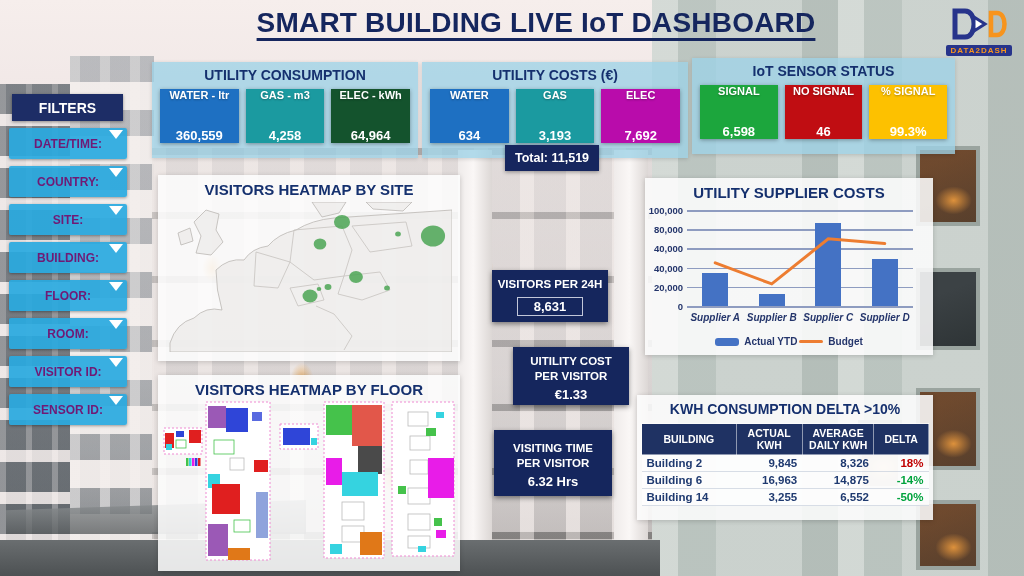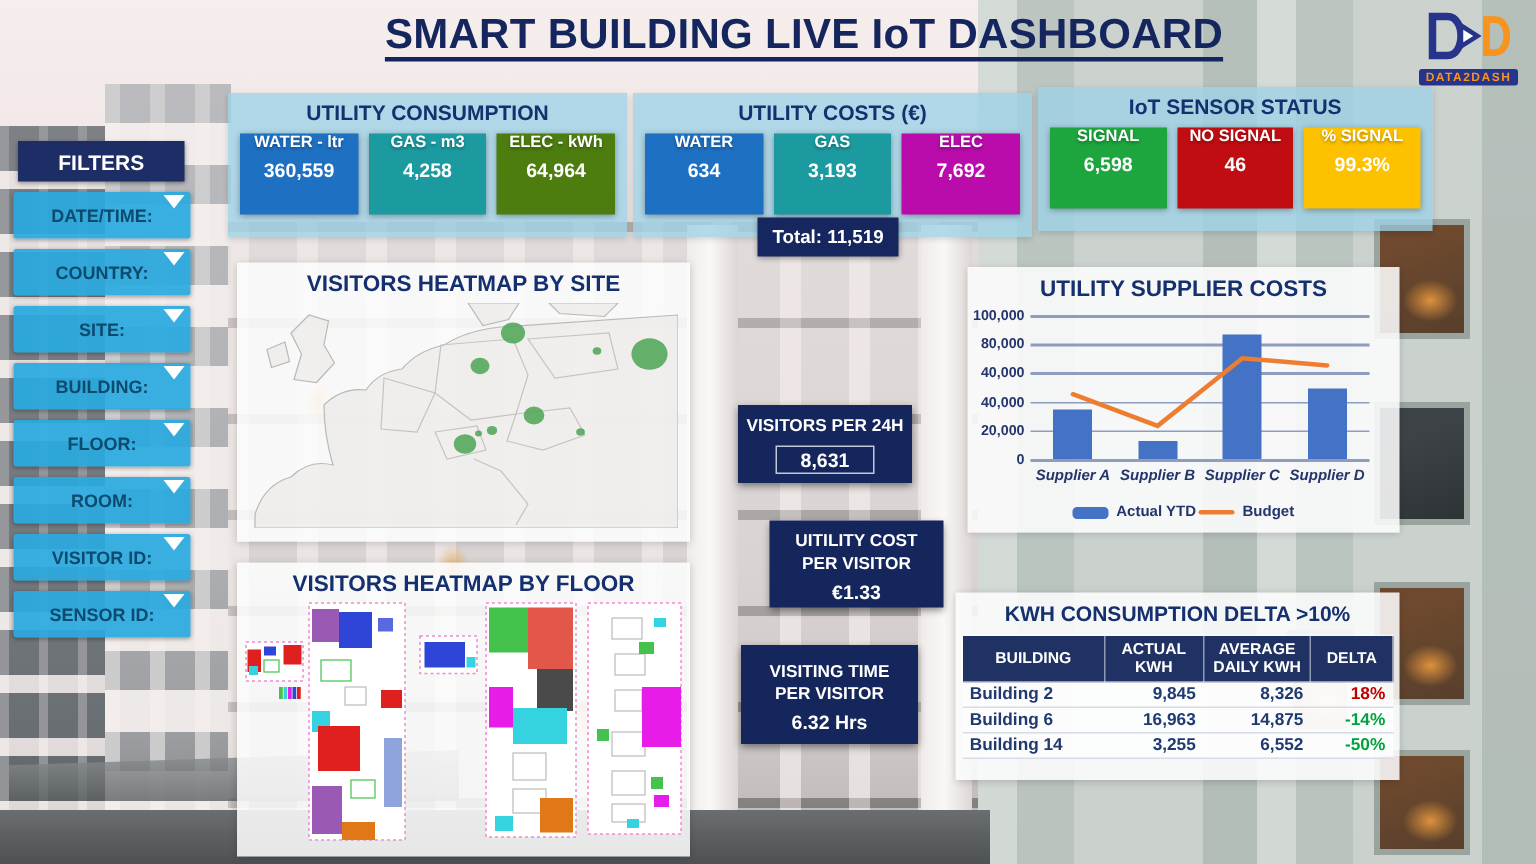--- a/index.html
+++ b/index.html
@@ -55,30 +55,30 @@
   .logo { position:absolute; top:8px; left:946px; width:66px; height:46px; text-align:center; }
   .logo-banner { margin-top:1px; background:#27348b; color:#f7941d; font-size:8px; font-weight:800;
     letter-spacing:1px; padding:1px 0; border-radius:2px; }
 
   
   .filters-header { position:absolute; left:12px; top:94px; width:111px; height:27px; background:#1d2d66;
     color:#fff; font-size:14px; font-weight:800; display:flex; align-items:center; justify-content:center;
     box-shadow:0 1px 3px rgba(0,0,0,.4); }
   .filters-list { position:absolute; left:9px; top:128px; width:118px; display:flex; flex-direction:column; gap:7px; }
   .filter-btn { position:relative; height:31px; background:rgba(41,169,224,.92); border-radius:2px;
-    color:#0c4a6e; font-size:12px; font-weight:800; display:flex; align-items:center; justify-content:center;
+    color:#701a75; font-size:12px; font-weight:800; display:flex; align-items:center; justify-content:center;
     box-shadow:0 1px 3px rgba(0,0,0,.35); cursor:pointer; }
   .filter-caret { position:absolute; top:2px; right:4px; width:0; height:0;
     border-left:7px solid transparent; border-right:7px solid transparent; border-top:9px solid #fff; }
 
   
   .band { position:absolute; background:rgba(158,210,231,.78); box-shadow:0 1px 4px rgba(0,0,0,.15); }
   .band-title { text-align:center; color:#15306e; font-weight:800; font-size:14px; padding-top:5px; }
   .cards-row { display:flex; gap:7px; padding:6px 8px 0 8px; }
-  .kpi-card { flex:1; height:54px; display:flex; flex-direction:column; align-items:center; justify-content:flex-start;
+  .kpi-card { flex:1; height:54px; display:flex; flex-direction:column; align-items:center; justify-content:space-between;
     gap:5px; color:#fff; box-shadow:0 1px 4px rgba(0,0,0,.35); }
   .kpi-card .lbl { font-size:11px; font-weight:800; text-shadow:0 1px 2px rgba(0,0,0,.3); white-space:nowrap; }
   .kpi-card .val { font-size:13px; font-weight:800; }
   .total-box { position:absolute; left:505px; top:145px; width:94px; height:26px; background:#16265e;
     color:#fff; font-size:12.5px; font-weight:800; display:flex; align-items:center; justify-content:center;
     box-shadow:0 1px 4px rgba(0,0,0,.4); }
 
   
   .panel { position:absolute; background:rgba(253,253,253,.87); box-shadow:0 1px 5px rgba(0,0,0,.18); }
   .panel-title { text-align:center; color:#15306e; font-weight:800; font-size:15px; padding-top:6px; }
@@ -184,21 +184,21 @@
     <div class="band-title">UTILITY CONSUMPTION</div>
     <div class="cards-row" id="consumption-cards">
         <div class="kpi-card" style="background: rgb(30, 112, 194);">
           <div class="lbl">WATER - ltr</div>
           <div class="val">360,559</div>
         </div>
         <div class="kpi-card" style="background: rgb(27, 154, 160);">
           <div class="lbl">GAS - m3</div>
           <div class="val">4,258</div>
         </div>
-        <div class="kpi-card" style="background: #4d7c0f;">
+        <div class="kpi-card" style="background: #14532d;">
           <div class="lbl">ELEC - kWh</div>
           <div class="val">64,964</div>
         </div>
       </div>
   </div>
 
   <div class="band" style="left:422px;top:62px;width:266px;height:96px;">
     <div class="band-title">UTILITY COSTS (€)</div>
     <div class="cards-row" id="costs-cards">
         <div class="kpi-card" style="background: rgb(30, 112, 194);">

